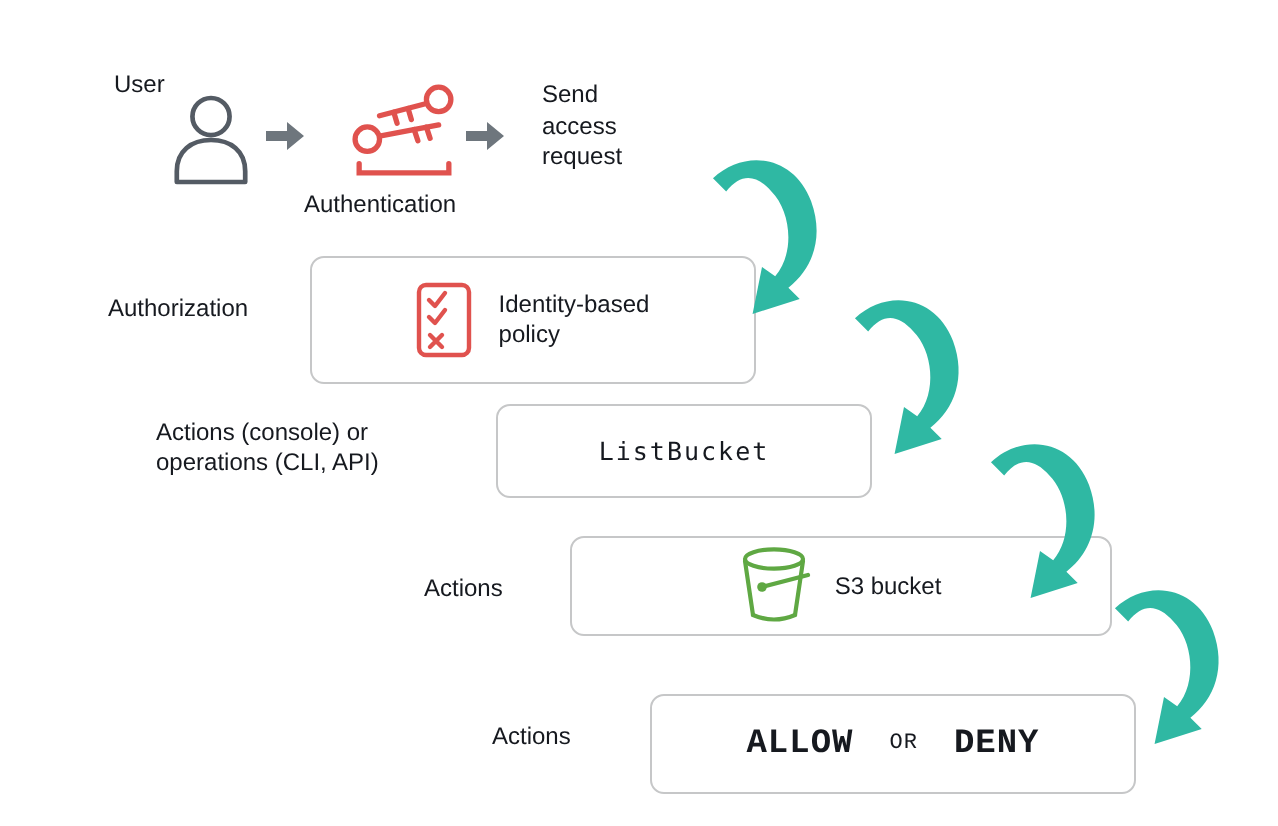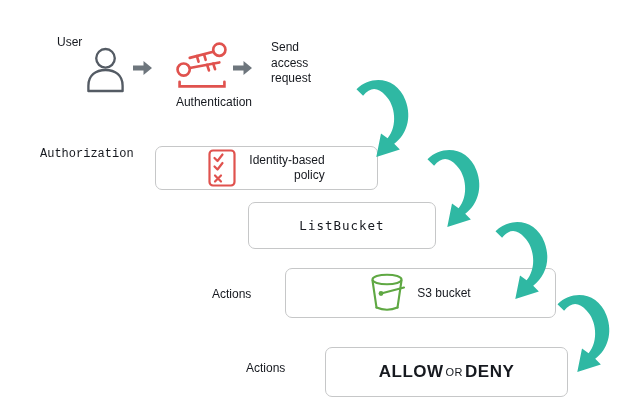--- a/index.html
+++ b/index.html
@@ -3,21 +3,21 @@
 <meta charset="utf-8">
 <style>
   html,body{margin:0;padding:0;background:#fff;}
   .canvas{
     position:relative;width:639px;height:413px;background:#ffffff;overflow:hidden;
     font-family:"Liberation Sans",sans-serif;color:#16191f;border-radius:22px;
   }
   .abs{position:absolute;}
   .lbl{font-size:12px;line-height:15px;color:#16191f;}
   .pre{white-space:pre-line;}
-  .center{text-align:right;}
+  .center{text-align:left;}
   .box{
     position:absolute;background:#fff;border:1px solid #c6c7c8;border-radius:7px;
     display:flex;align-items:center;justify-content:center;box-sizing:border-box;
   }
   .mono{font-family:"DejaVu Sans Mono",monospace;font-size:12.5px;letter-spacing:1px;color:#16191f;}
   .effect-word{font-weight:bold;font-size:17px;letter-spacing:.5px;}
   .effect-or{font-size:11px;letter-spacing:.5px;margin:0 2px;color:#16191f;}
   svg{display:block;}
 </style>
 </head>
@@ -53,35 +53,37 @@
   <div class="abs lbl center" style="left:152px;top:95px;width:100px;">Authentication</div>
 
   <svg class="abs" style="left:233px;top:60px;" width="20" height="16" viewBox="0 0 20 16">
     <polygon points="0,5.5 10.5,5.5 10.5,1 19,8 10.5,15 10.5,10.5 0,10.5" fill="#6E767D"></polygon>
   </svg>
 
   <div class="abs lbl pre" style="left:271px;top:40px;line-height:15.5px;">Send
 access
 request</div>
 
-  <div class="abs lbl" style="left:40px;top:147px;font-family:Liberation Mono, monospace;">Authorization</div>
+  <div class="abs lbl" style="left:54px;top:147px;">Authorization</div>
 
-  <div class="box" style="left:155px;top:146px;width:223px;height:44px;gap:13px;">
+  <div class="box" style="left:155px;top:128px;width:223px;height:64px;gap:13px;">
     <svg width="28" height="38" viewBox="0 0 28 38">
       <rect x="1.5" y="1.5" width="25" height="35" rx="3.5" fill="none" stroke="#E0524E" stroke-width="2.2"></rect>
       <g fill="none" stroke="#E0524E" stroke-width="2.2" stroke-linecap="round" stroke-linejoin="round">
         <polyline points="6.5,9 9.5,12 14.5,5.5"></polyline>
         <polyline points="6.5,17.5 9.5,20.5 14.5,14"></polyline>
         <path d="M 7,26.5 L 13,32.5 M 13,26.5 L 7,32.5"></path>
       </g>
     </svg>
     <div class="lbl pre center">Identity-based
 policy</div>
   </div>
 
+  <div class="abs lbl pre center" style="left:78px;top:209px;width:140px;">Actions (console) or
+operations (CLI, API)</div>
 
   <div class="box" style="left:248px;top:202px;width:188px;height:47px;">
     <span class="mono">ListBucket</span>
   </div>
 
   <div class="abs lbl" style="left:212px;top:287px;">Actions</div>
 
   <div class="box" style="left:285px;top:268px;width:271px;height:50px;gap:11px;">
     <svg width="36" height="40" viewBox="0 0 36 40">
       <g fill="none" stroke="#5FA843" stroke-width="2.1" stroke-linecap="round">
@@ -91,21 +93,21 @@
         <path d="M 6.5,34.5 Q 17,39 27.5,34.5"></path>
         <path d="M 11,20.5 L 34,14.5"></path>
       </g>
       <circle cx="11" cy="20.5" r="2.4" fill="#5FA843"></circle>
     </svg>
     <div class="lbl">S3 bucket</div>
   </div>
 
   <div class="abs lbl" style="left:246px;top:361px;">Actions</div>
 
-  <div class="box" style="left:325px;top:347px;width:243px;height:50px;gap:0;">
+  <div class="box" style="left:325px;top:347px;width:243px;height:50px;gap:16px;font-family:Liberation Mono, monospace;">
     <span class="effect-word">ALLOW</span>
     <span class="effect-or">OR</span>
     <span class="effect-word">DENY</span>
   </div>
 
   <svg class="abs" style="left:348px;top:71px;" width="66" height="90" viewBox="0 0 70 95">
     <path d="M 9,19 C 26,3 52,7 61,31 C 68,50 62,67 49,77 L 55,83 L 30,91 L 35,66 L 42,71 C 53,58 50,36 40,26 C 32,17 24,16 16,26 Z" fill="#2FB8A3"></path>
   </svg>
   <svg class="abs" style="left:419px;top:141px;" width="66" height="90" viewBox="0 0 70 95">
     <path d="M 9,19 C 26,3 52,7 61,31 C 68,50 62,67 49,77 L 55,83 L 30,91 L 35,66 L 42,71 C 53,58 50,36 40,26 C 32,17 24,16 16,26 Z" fill="#2FB8A3"></path>

